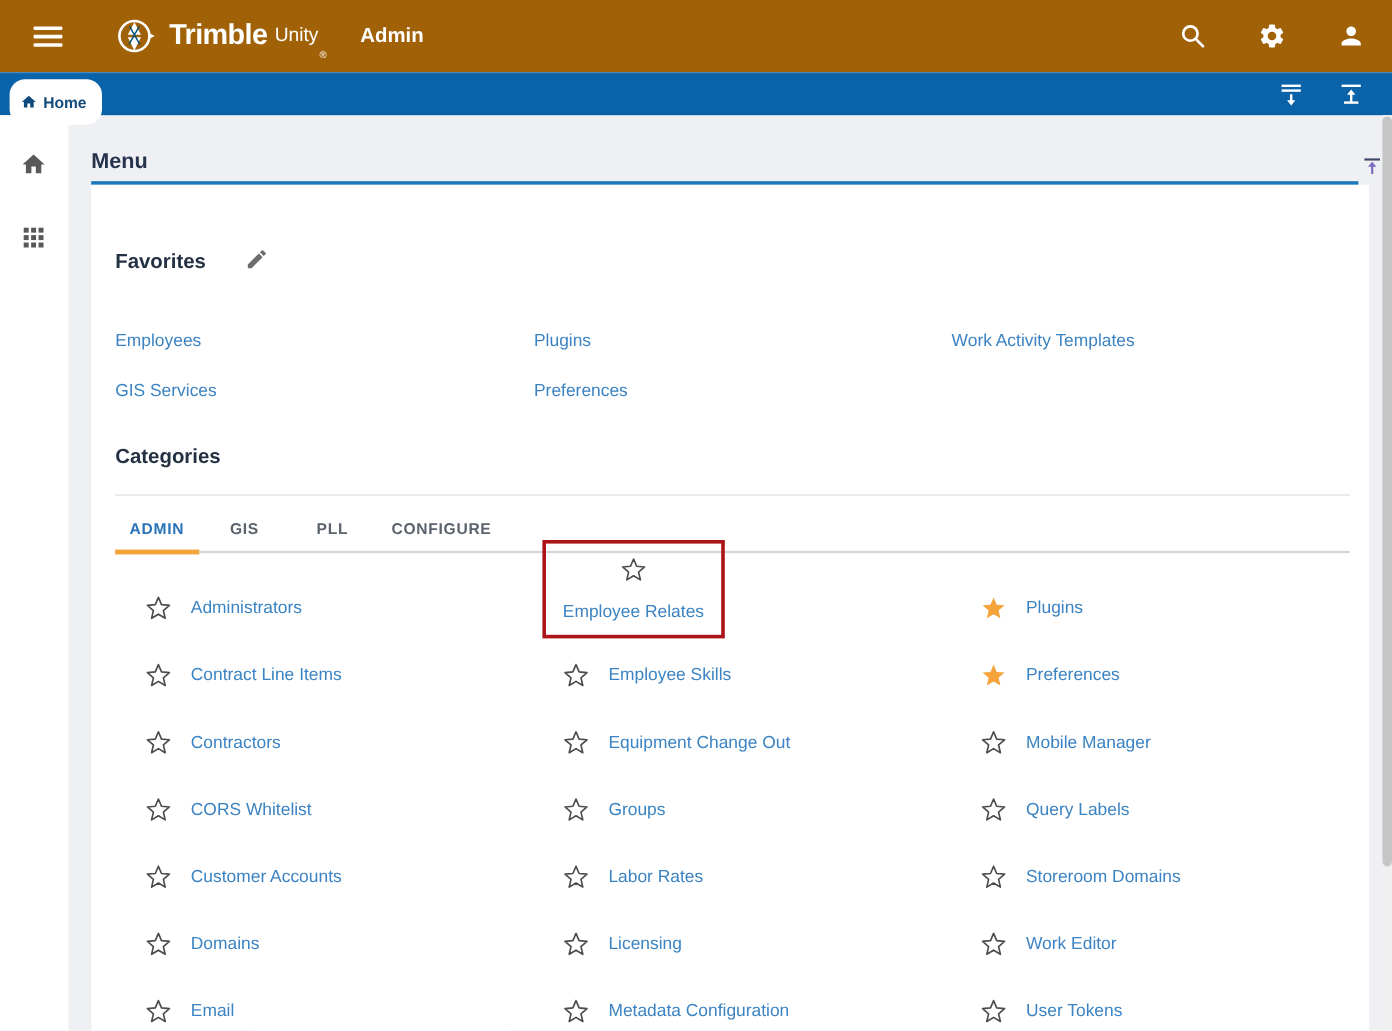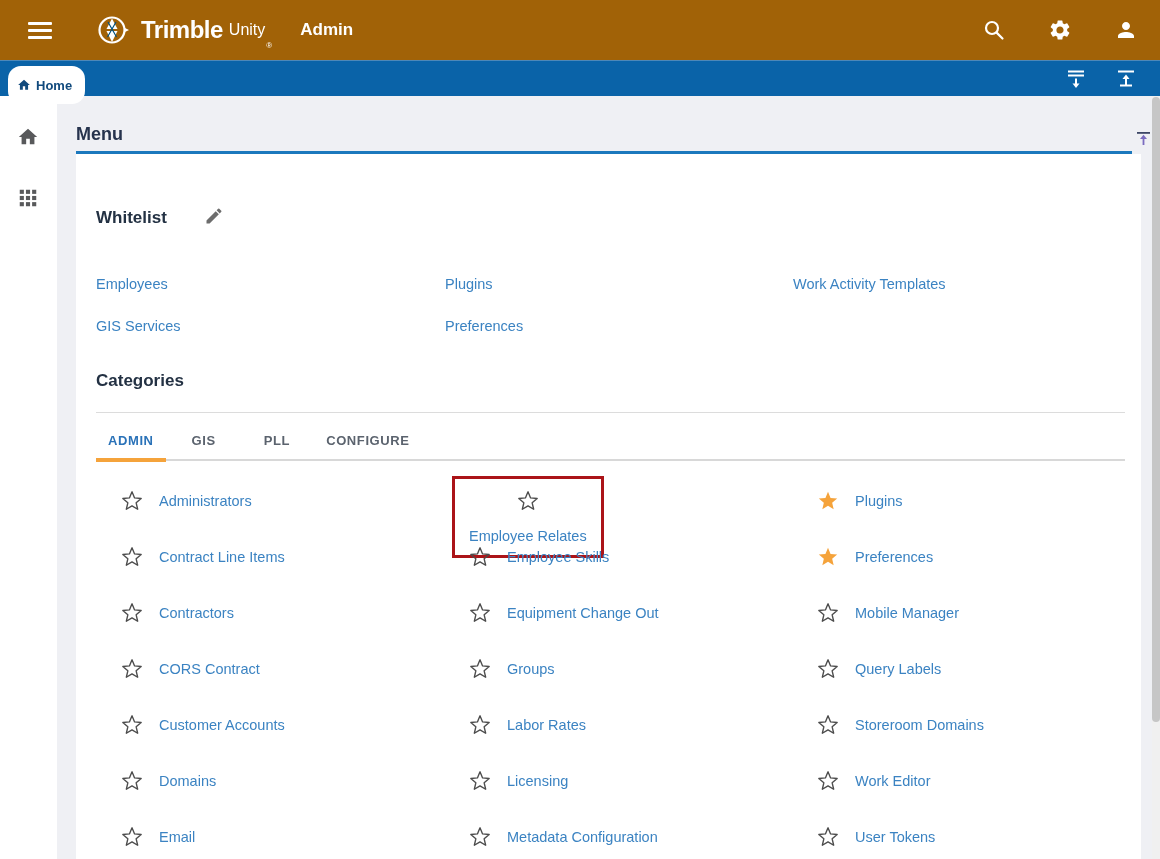--- a/index.html
+++ b/index.html
@@ -58,21 +58,21 @@
 
   .tabs { position:absolute; left:20px; top:268px; width:1029px; height:39px; border-bottom:2px solid #d8d8d8; display:flex; }
   .tab { padding:0 12px; display:flex; align-items:center; font-size:13px; font-weight:bold;
          letter-spacing:0.6px; color:#5b636e; cursor:pointer; position:relative; }
   .tab.t0 { margin-right:14px; } .tab.t1 { margin-right:24px; } .tab.t2 { margin-right:12px; }
   .tab.active { color:#2a72b8; }
   .tab.active::after { content:""; position:absolute; left:0; right:0; bottom:-3px; height:4px; background:#f5a33b; }
 
   .items-grid { position:absolute; left:20px; top:322px; width:1044px;
                 display:grid; grid-template-columns:348px 348px 348px; grid-auto-rows:56px; }
-  .item-cell { display:flex; align-items:flex-start; }
+  .item-cell { display:flex; align-items:flex-end; }
   .item-box { display:inline-flex; align-items:center; gap:16px; padding:11px 14px;
               margin-left:8px; border:3px solid transparent; }
   .item-box.highlighted { border-color:#ab1418;flex-direction:column; }
   .star { width:22px; height:22px; flex:0 0 22px; cursor:pointer; }
   .item-link { font-size:14.5px; color:#3b83c2; text-decoration:none; cursor:pointer; white-space:nowrap; }
 
   
   .scroll-track { position:absolute; right:0; top:96px; width:8px; height:763px; background:#f0f0f0; }
   .scroll-thumb { position:absolute; left:0; top:1px; width:8px; height:625px; background:#c6c6c6; border-radius:4px; cursor:grab; }
 </style>
@@ -159,21 +159,21 @@
   <div class="menu-title">Menu</div>
   <div class="menu-underline"></div>
   <svg class="pin-icon" viewBox="0 0 17 17">
     <rect x="2" y="2" width="13" height="1.8" fill="#3d4766"></rect>
     <path d="M5 9 L12 9 L8.5 4.8 Z" fill="#7b6cc0"></path>
     <rect x="7.6" y="8" width="1.8" height="7" fill="#7b6cc0"></rect>
   </svg>
 
   <div class="panel">
 
-    <div class="section-heading fav-heading">Whitelist</div>
+    <div class="section-heading fav-heading">Favorites</div>
     <svg class="edit-icon" viewBox="0 0 24 24">
       <path fill="#6d6d6d" d="M3 17.25V21h3.75L17.81 9.94l-3.75-3.75L3 17.25zM20.71 7.04a1 1 0 0 0 0-1.41l-2.34-2.34a1 1 0 0 0-1.41 0l-1.83 1.83 3.75 3.75 1.83-1.83z"></path>
     </svg>
 
     <div class="fav-grid">
       <a class="fav-link fav-r0 fav-c0">Employees</a>
       <a class="fav-link fav-r0 fav-c1">Plugins</a>
       <a class="fav-link fav-r0 fav-c2">Work Activity Templates</a>
       <a class="fav-link fav-r1 fav-c0">GIS Services</a>
       <a class="fav-link fav-r1 fav-c1">Preferences</a>
@@ -264,21 +264,21 @@
             </svg>
           <a class="item-link">Mobile Manager</a>
         </div>
       </div>
 
       <div class="item-cell">
         <div class="item-box">
           <svg class="star" viewBox="0 0 24 24">
               <path d="M12 17.27 18.18 21l-1.64-7.03L22 9.24l-7.19-.61L12 2 9.19 8.63 2 9.24l5.46 4.73L5.82 21z" fill="none" stroke="#4c4c4c" stroke-width="1.5" stroke-linejoin="round"></path>
             </svg>
-          <a class="item-link">CORS Contract</a>
+          <a class="item-link">CORS Whitelist</a>
         </div>
       </div>
       <div class="item-cell">
         <div class="item-box">
           <svg class="star" viewBox="0 0 24 24">
               <path d="M12 17.27 18.18 21l-1.64-7.03L22 9.24l-7.19-.61L12 2 9.19 8.63 2 9.24l5.46 4.73L5.82 21z" fill="none" stroke="#4c4c4c" stroke-width="1.5" stroke-linejoin="round"></path>
             </svg>
           <a class="item-link">Groups</a>
         </div>
       </div>

